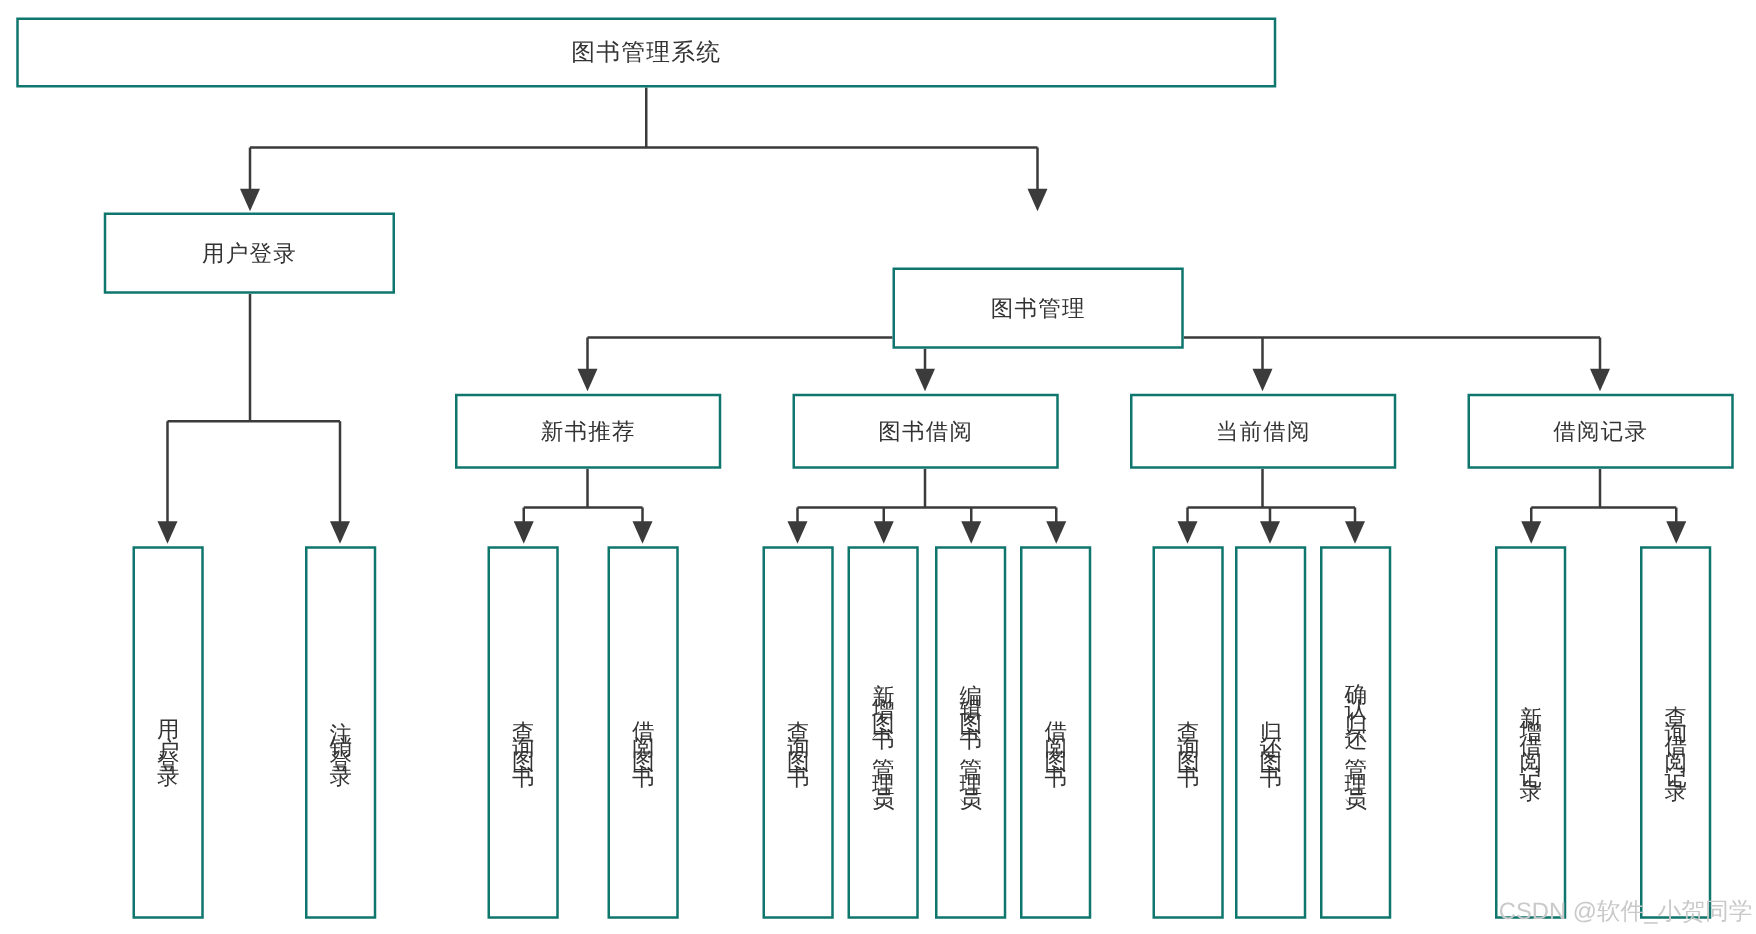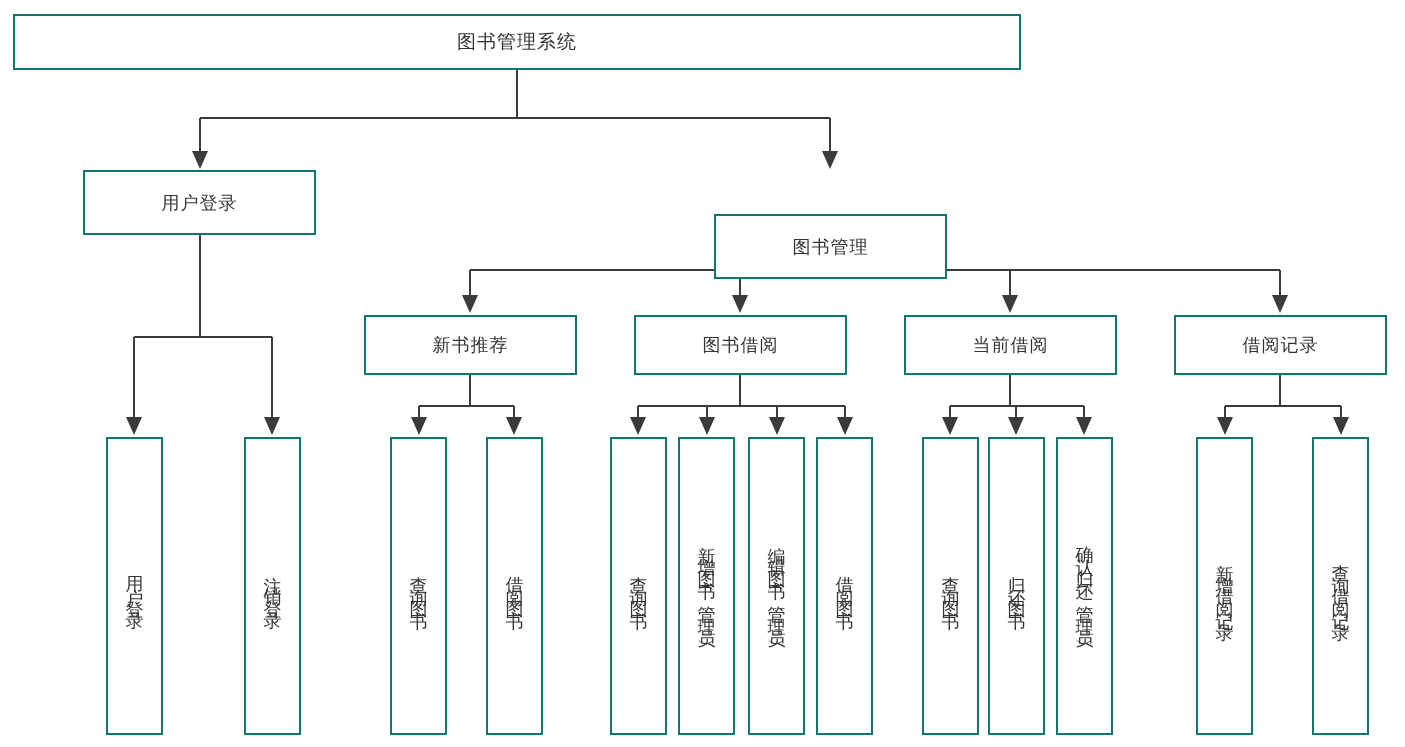--- a/index.html
+++ b/index.html
@@ -163,14 +163,15 @@
   <div class="box leaf" style="left:1056px; top:437px; width:57px; height:298px;">
     <span class="vlabel">确认归还（管理员）</span>
   </div>
   <div class="box leaf" style="left:1196px; top:437px; width:57px; height:298px;">
     <span class="vlabel">新增借阅记录</span>
   </div>
   <div class="box leaf" style="left:1312px; top:437px; width:57px; height:298px;">
     <span class="vlabel">查询借阅记录</span>
   </div>
 
+  <div class="watermark">CSDN @软件_小贺同学</div>
 
 </div>
 
 </body></html>

